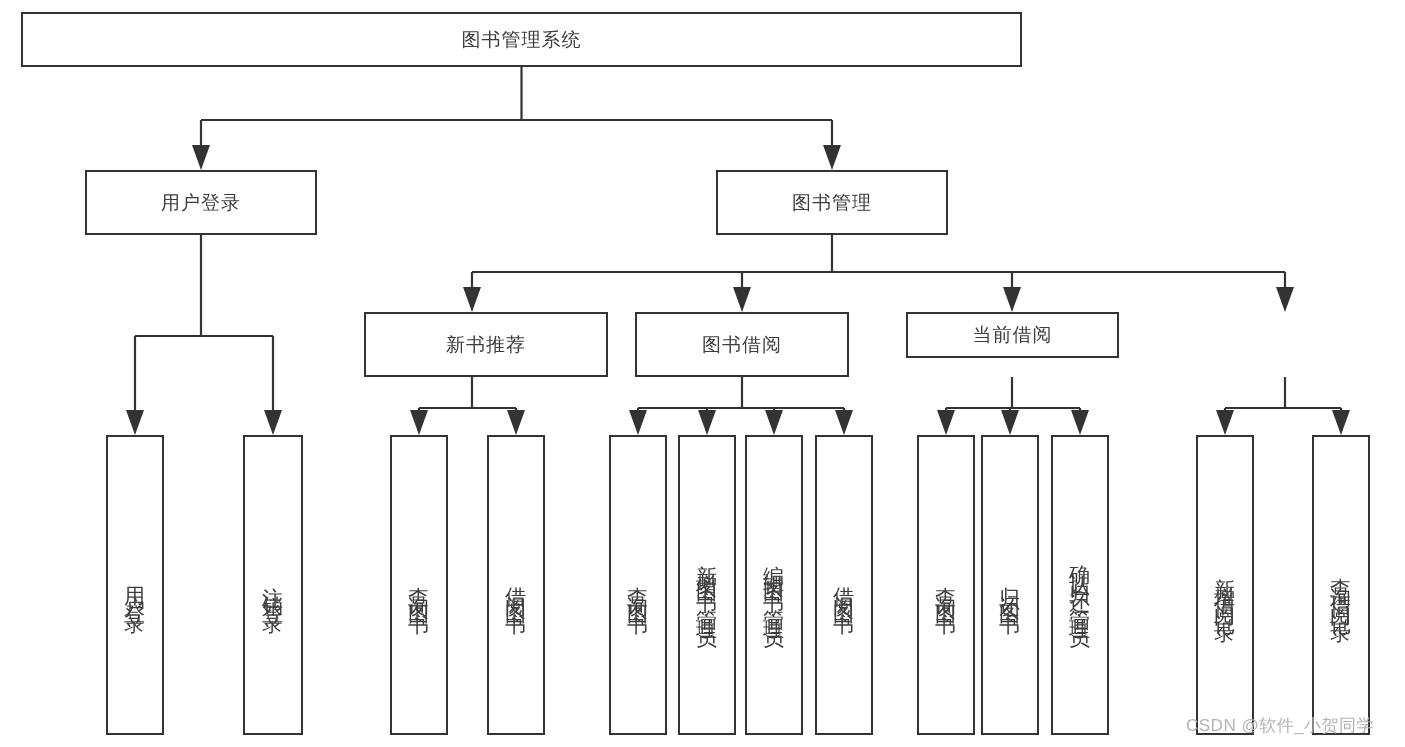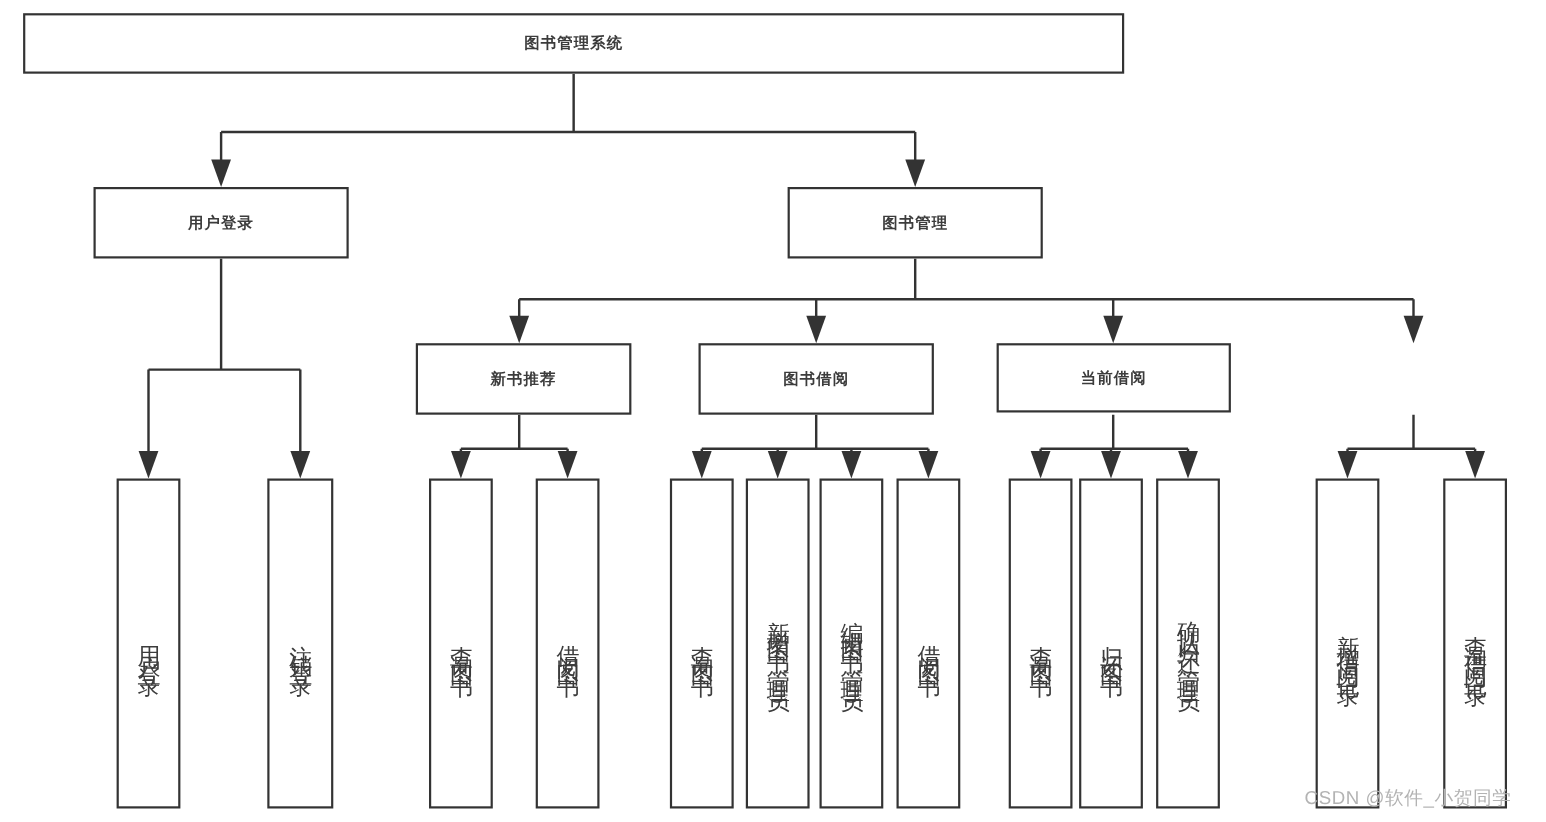--- a/index.html
+++ b/index.html
@@ -27,21 +27,21 @@
   .node {
     position: absolute;
     border: 2px solid var(--line);
     background: var(--background);
     color: var(--text);
     display: flex;
     align-items: center;
     justify-content: center;
     text-align: center;
   }
-  .h-node { font-size: 14px; letter-spacing: 1px; font-weight: bold; }
+  .h-node { font-size: 19px; letter-spacing: 1px; }
   .v-node {
     writing-mode: vertical-rl;
     text-orientation: mixed;
     font-size: 21px;
     letter-spacing: 9px;
     line-height: 1;
     padding-top: 6px;
   }
   .watermark {
     position: absolute;
@@ -106,23 +106,23 @@
       <polygon points="1216,410 1234,410 1225,435"></polygon>
       <polygon points="1332,410 1350,410 1341,435"></polygon>
     </g>
   </svg>
 
   <div class="node h-node" style="left:21px; top:12px; width:1001px; height:55px;">图书管理系统</div>
 
   <div class="node h-node" style="left:85px; top:170px; width:232px; height:65px;">用户登录</div>
   <div class="node h-node" style="left:716px; top:170px; width:232px; height:65px;">图书管理</div>
 
-  <div class="node h-node" style="left:378px; top:312px; width:196px; height:65px;">新书推荐</div>
+  <div class="node h-node" style="left:364px; top:312px; width:244px; height:65px;">新书推荐</div>
   <div class="node h-node" style="left:635px; top:312px; width:214px; height:65px;text-align:center;">图书借阅</div>
-  <div class="node h-node" style="left:906px; top:312px; width:213px; height:63px;">当前借阅</div>
+  <div class="node h-node" style="left:906px; top:312px; width:213px; height:46px;">当前借阅</div>
 
   <div class="node v-node" style="left:106px; top:435px; width:58px; height:300px;">用户登录</div>
   <div class="node v-node" style="left:243px; top:435px; width:60px; height:300px;">注销登录</div>
 
   <div class="node v-node" style="left:390px; top:435px; width:58px; height:300px;">查询图书</div>
   <div class="node v-node" style="left:487px; top:435px; width:58px; height:300px;">借阅图书</div>
 
   <div class="node v-node" style="left:609px; top:435px; width:58px; height:300px;">查询图书</div>
   <div class="node v-node" style="left:678px; top:435px; width:58px; height:300px;">新增图书（管理员）</div>
   <div class="node v-node" style="left:745px; top:435px; width:58px; height:300px;">编辑图书（管理员）</div>

